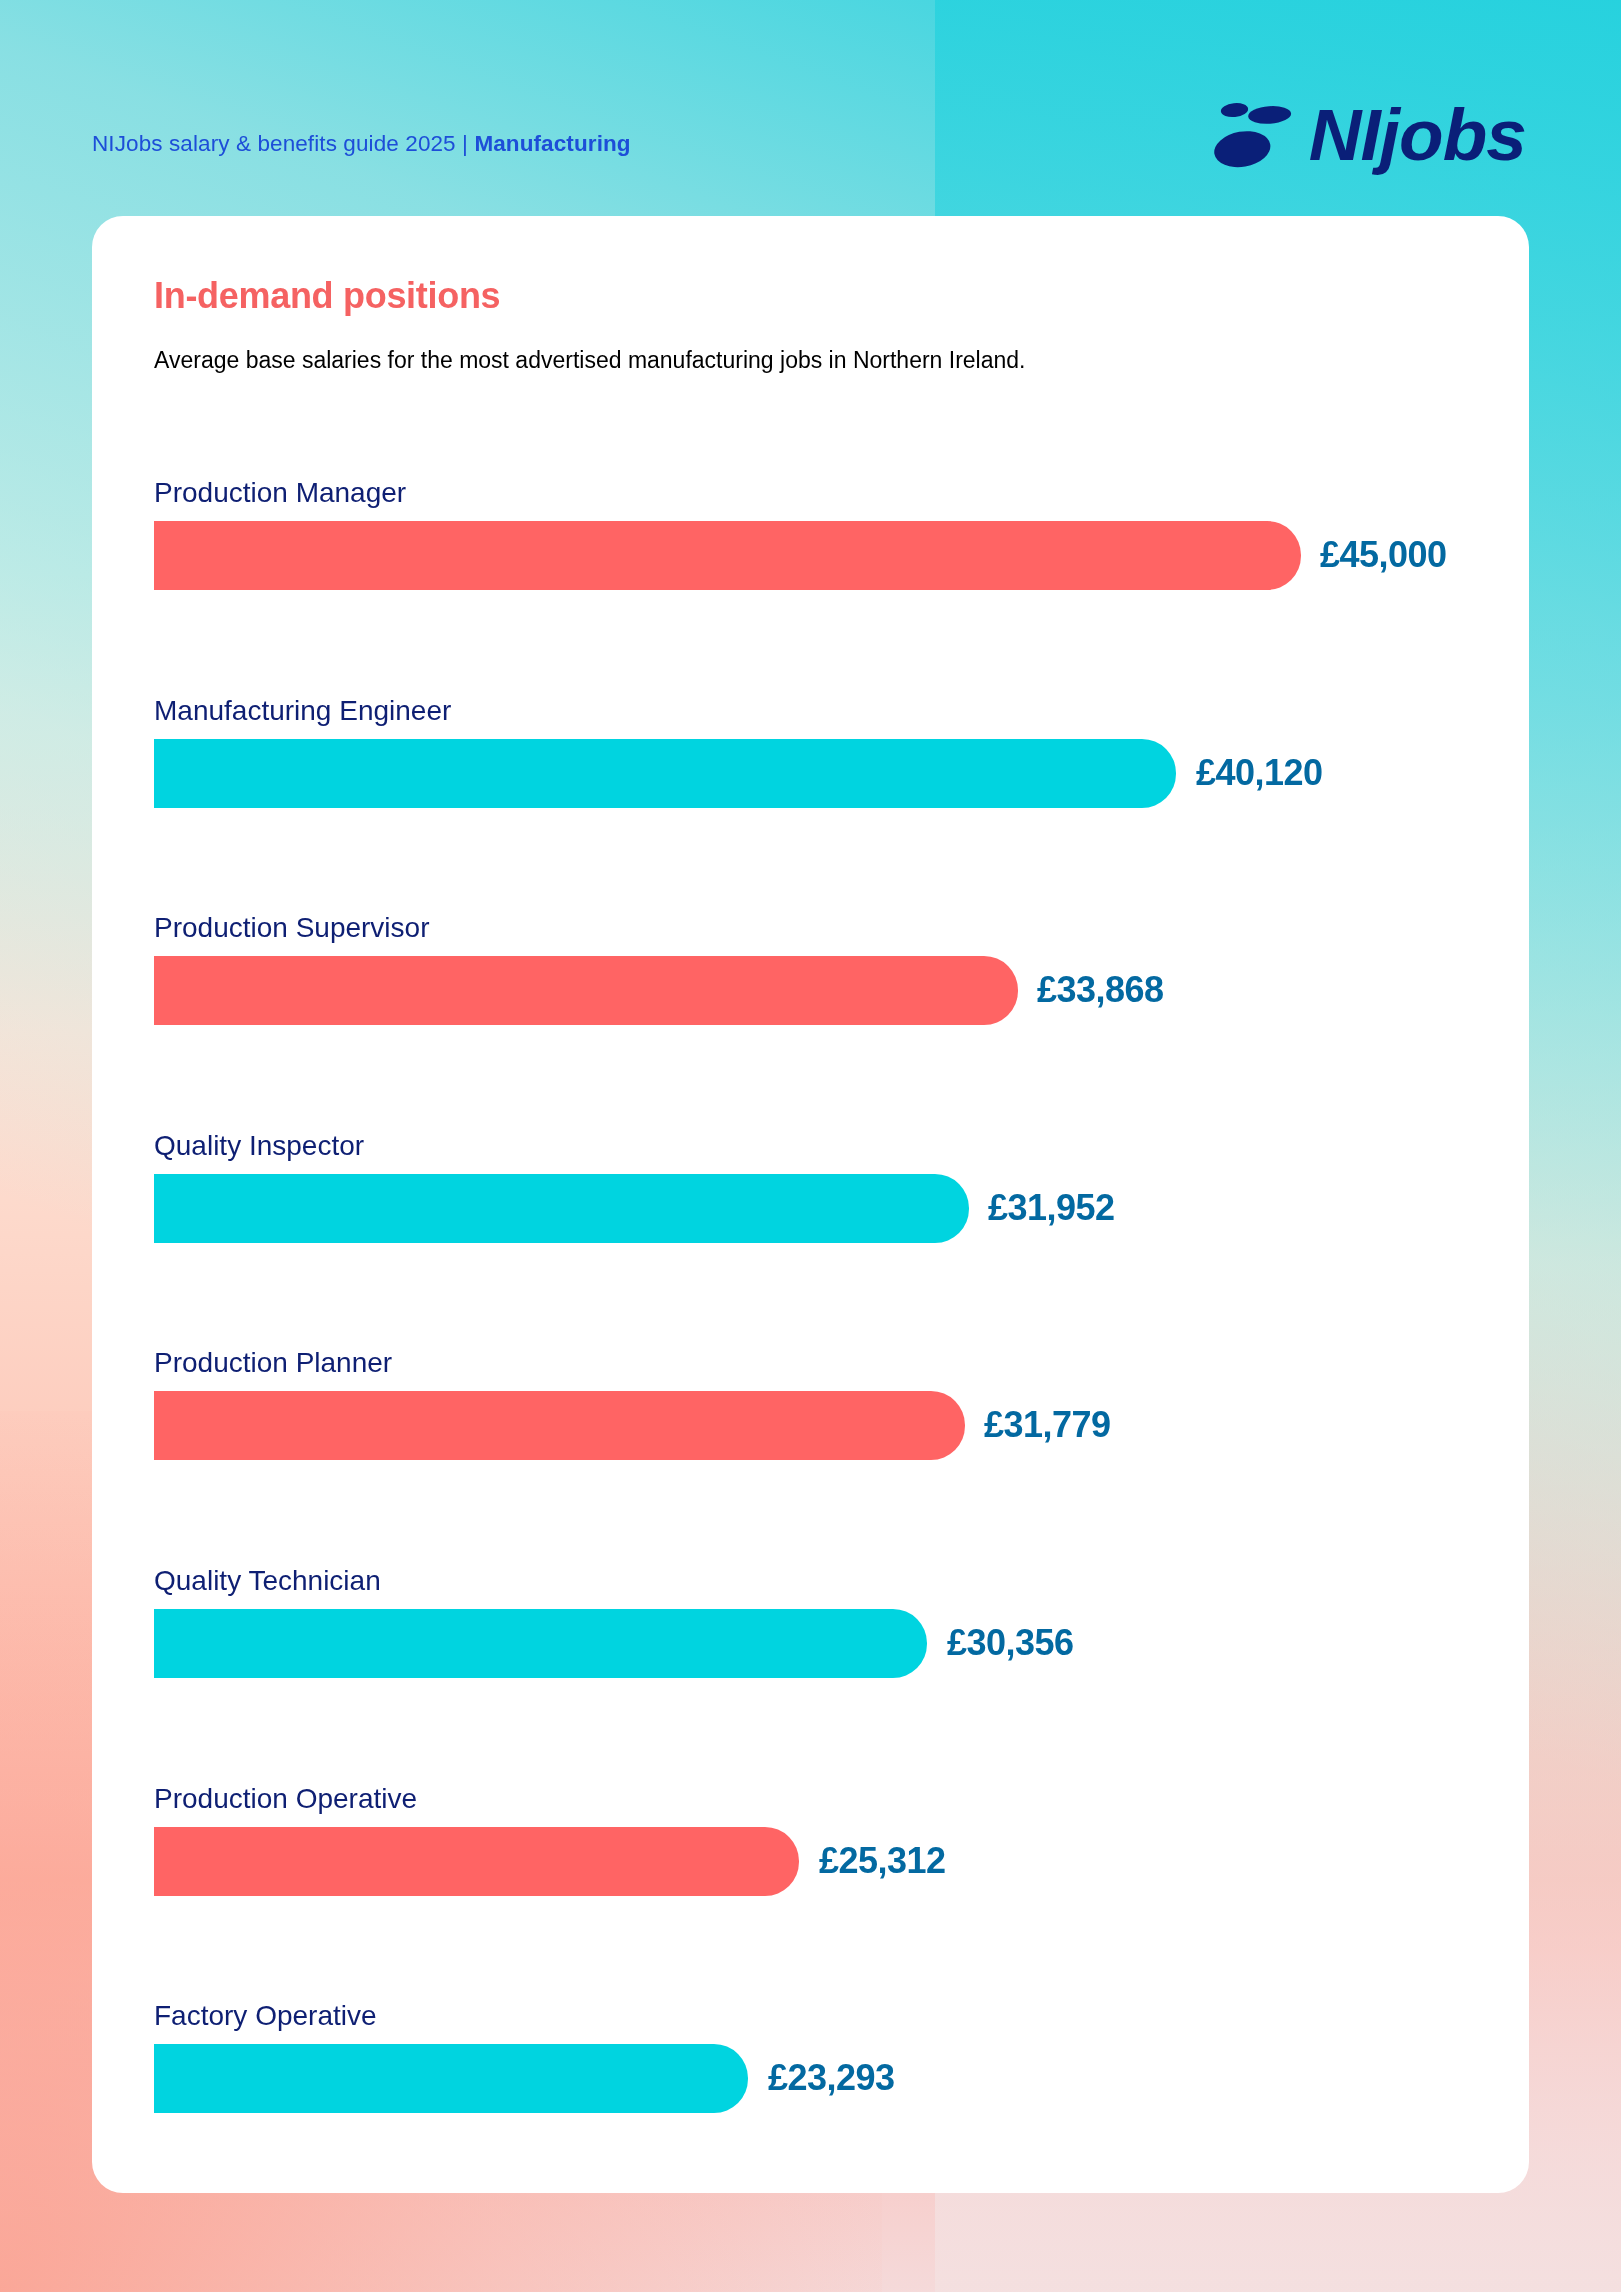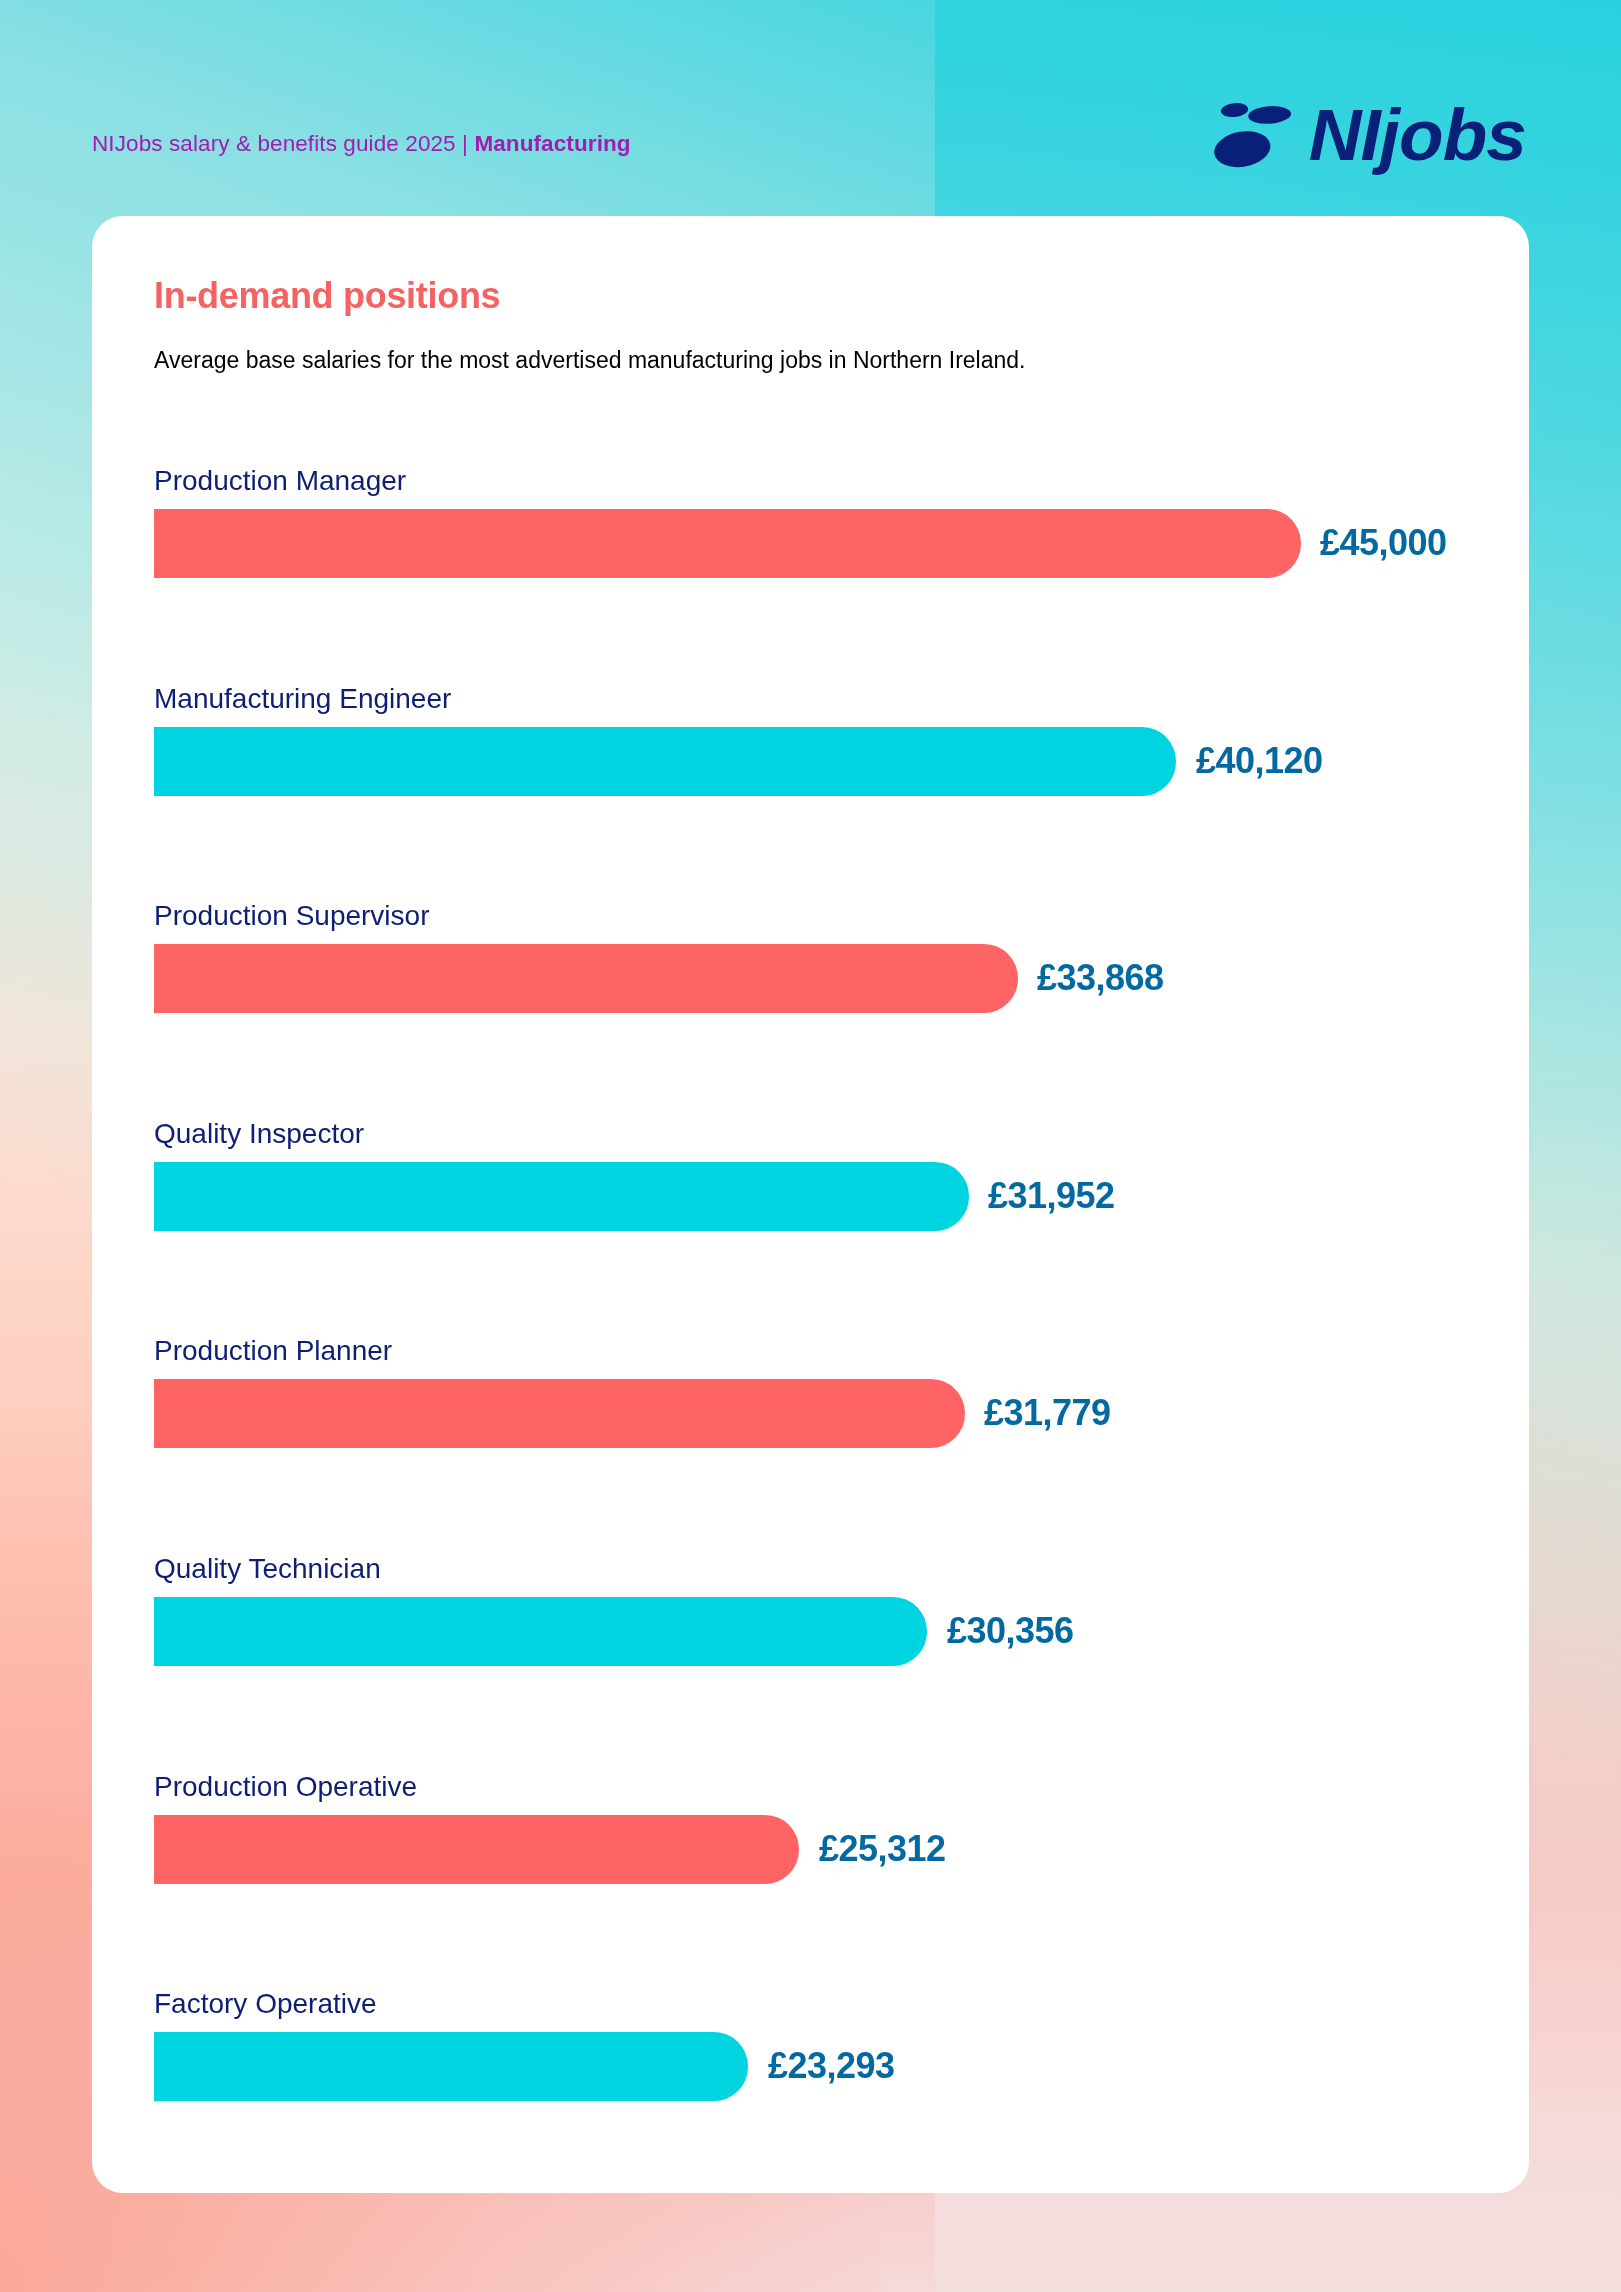--- a/index.html
+++ b/index.html
@@ -29,21 +29,21 @@
       left: 0; bottom: 0;
       width: 882px; height: 882px;
       background: radial-gradient(ellipse at 0% 100%, rgba(252,150,130,0.75) 0%, rgba(252,170,155,0.45) 40%, rgba(255,255,255,0) 75%);
       pointer-events: none;
     }
     .page-header {
       position: absolute;
       left: 92px;
       top: 131px;
       font-size: 22.5px;
-      color: #a21caf;
+      color: #1d4ed8;
       letter-spacing: 0.1px;
     }
     .page-header .section { font-weight: bold; }
     .logo {
       position: absolute;
       left: 1213px;
       top: 98px;
       display: flex;
       align-items: center;
       font-style: italic;
@@ -81,20 +81,21 @@
       left: 62px;
       top: 131px;
       font-size: 23px;
       color: #000000;
     }
     .row {
       position: absolute;
       left: 62px;
       width: 1353px;
       height: 137px;
+      margin-top: 12px;
     }
     .row-label {
       position: absolute;
       left: 0;
       top: 0;
       font-size: 28px;
       color: #0e1f73;
       white-space: nowrap;
     }
     .bar {

